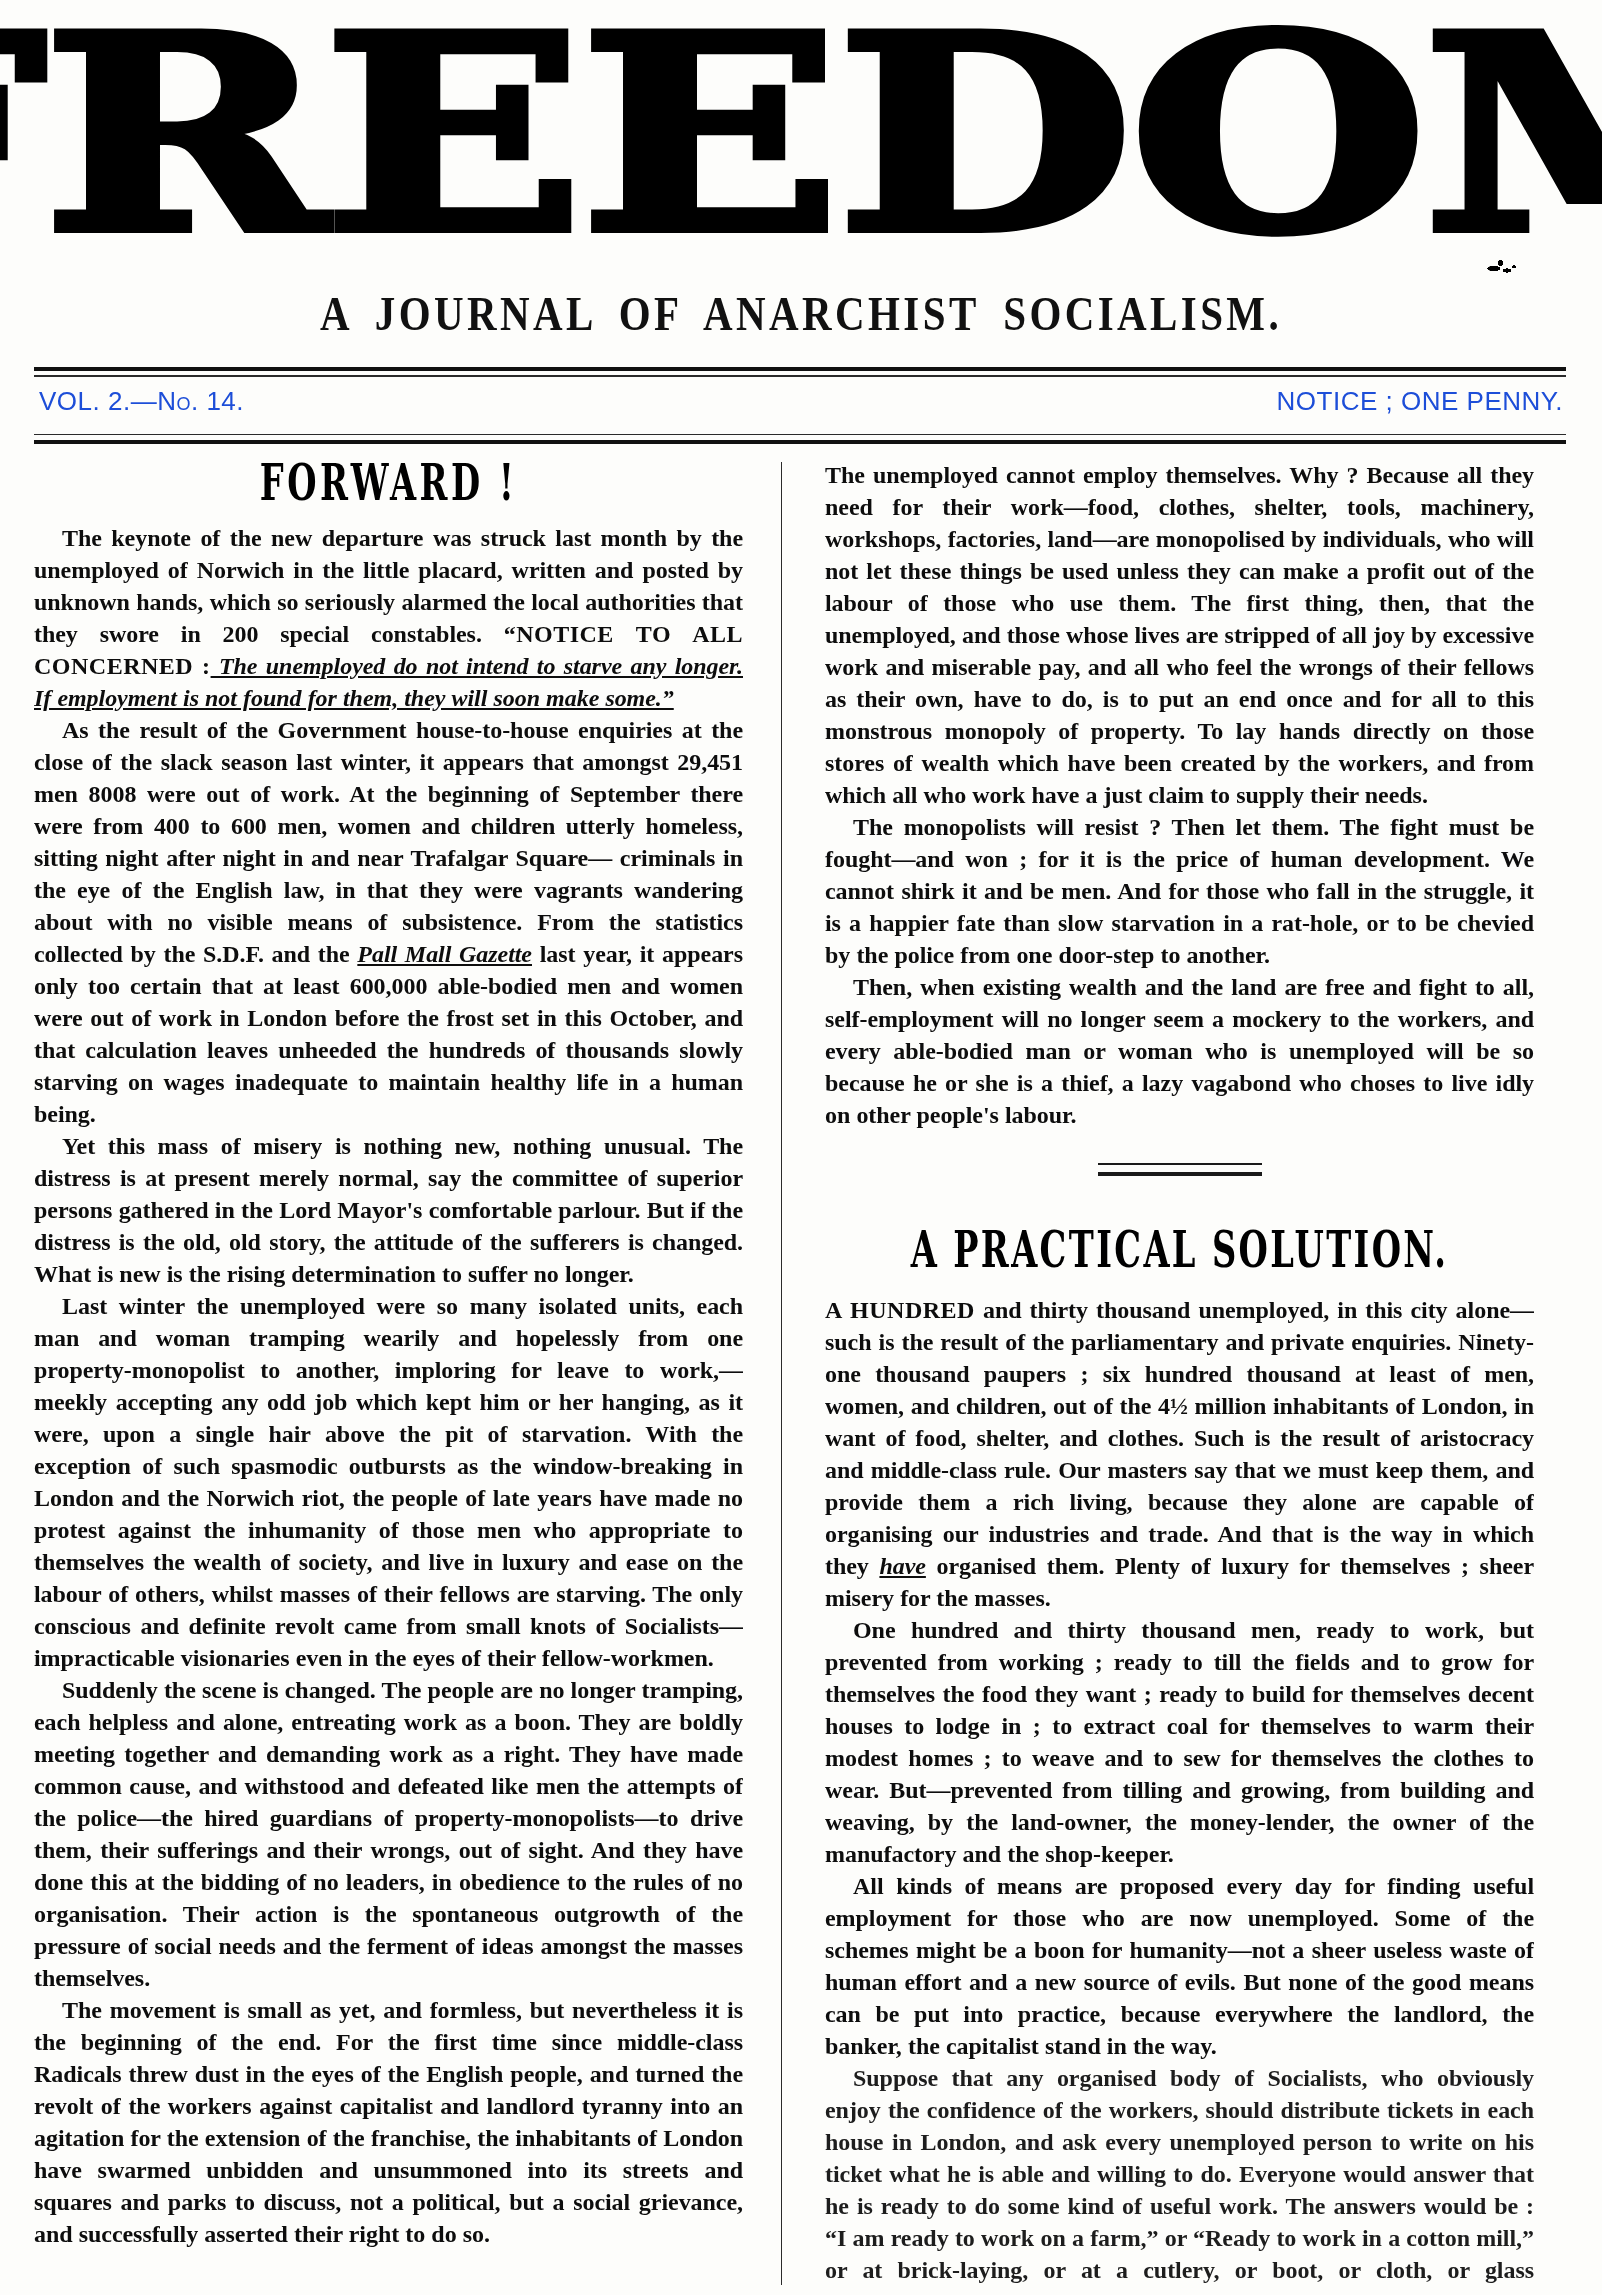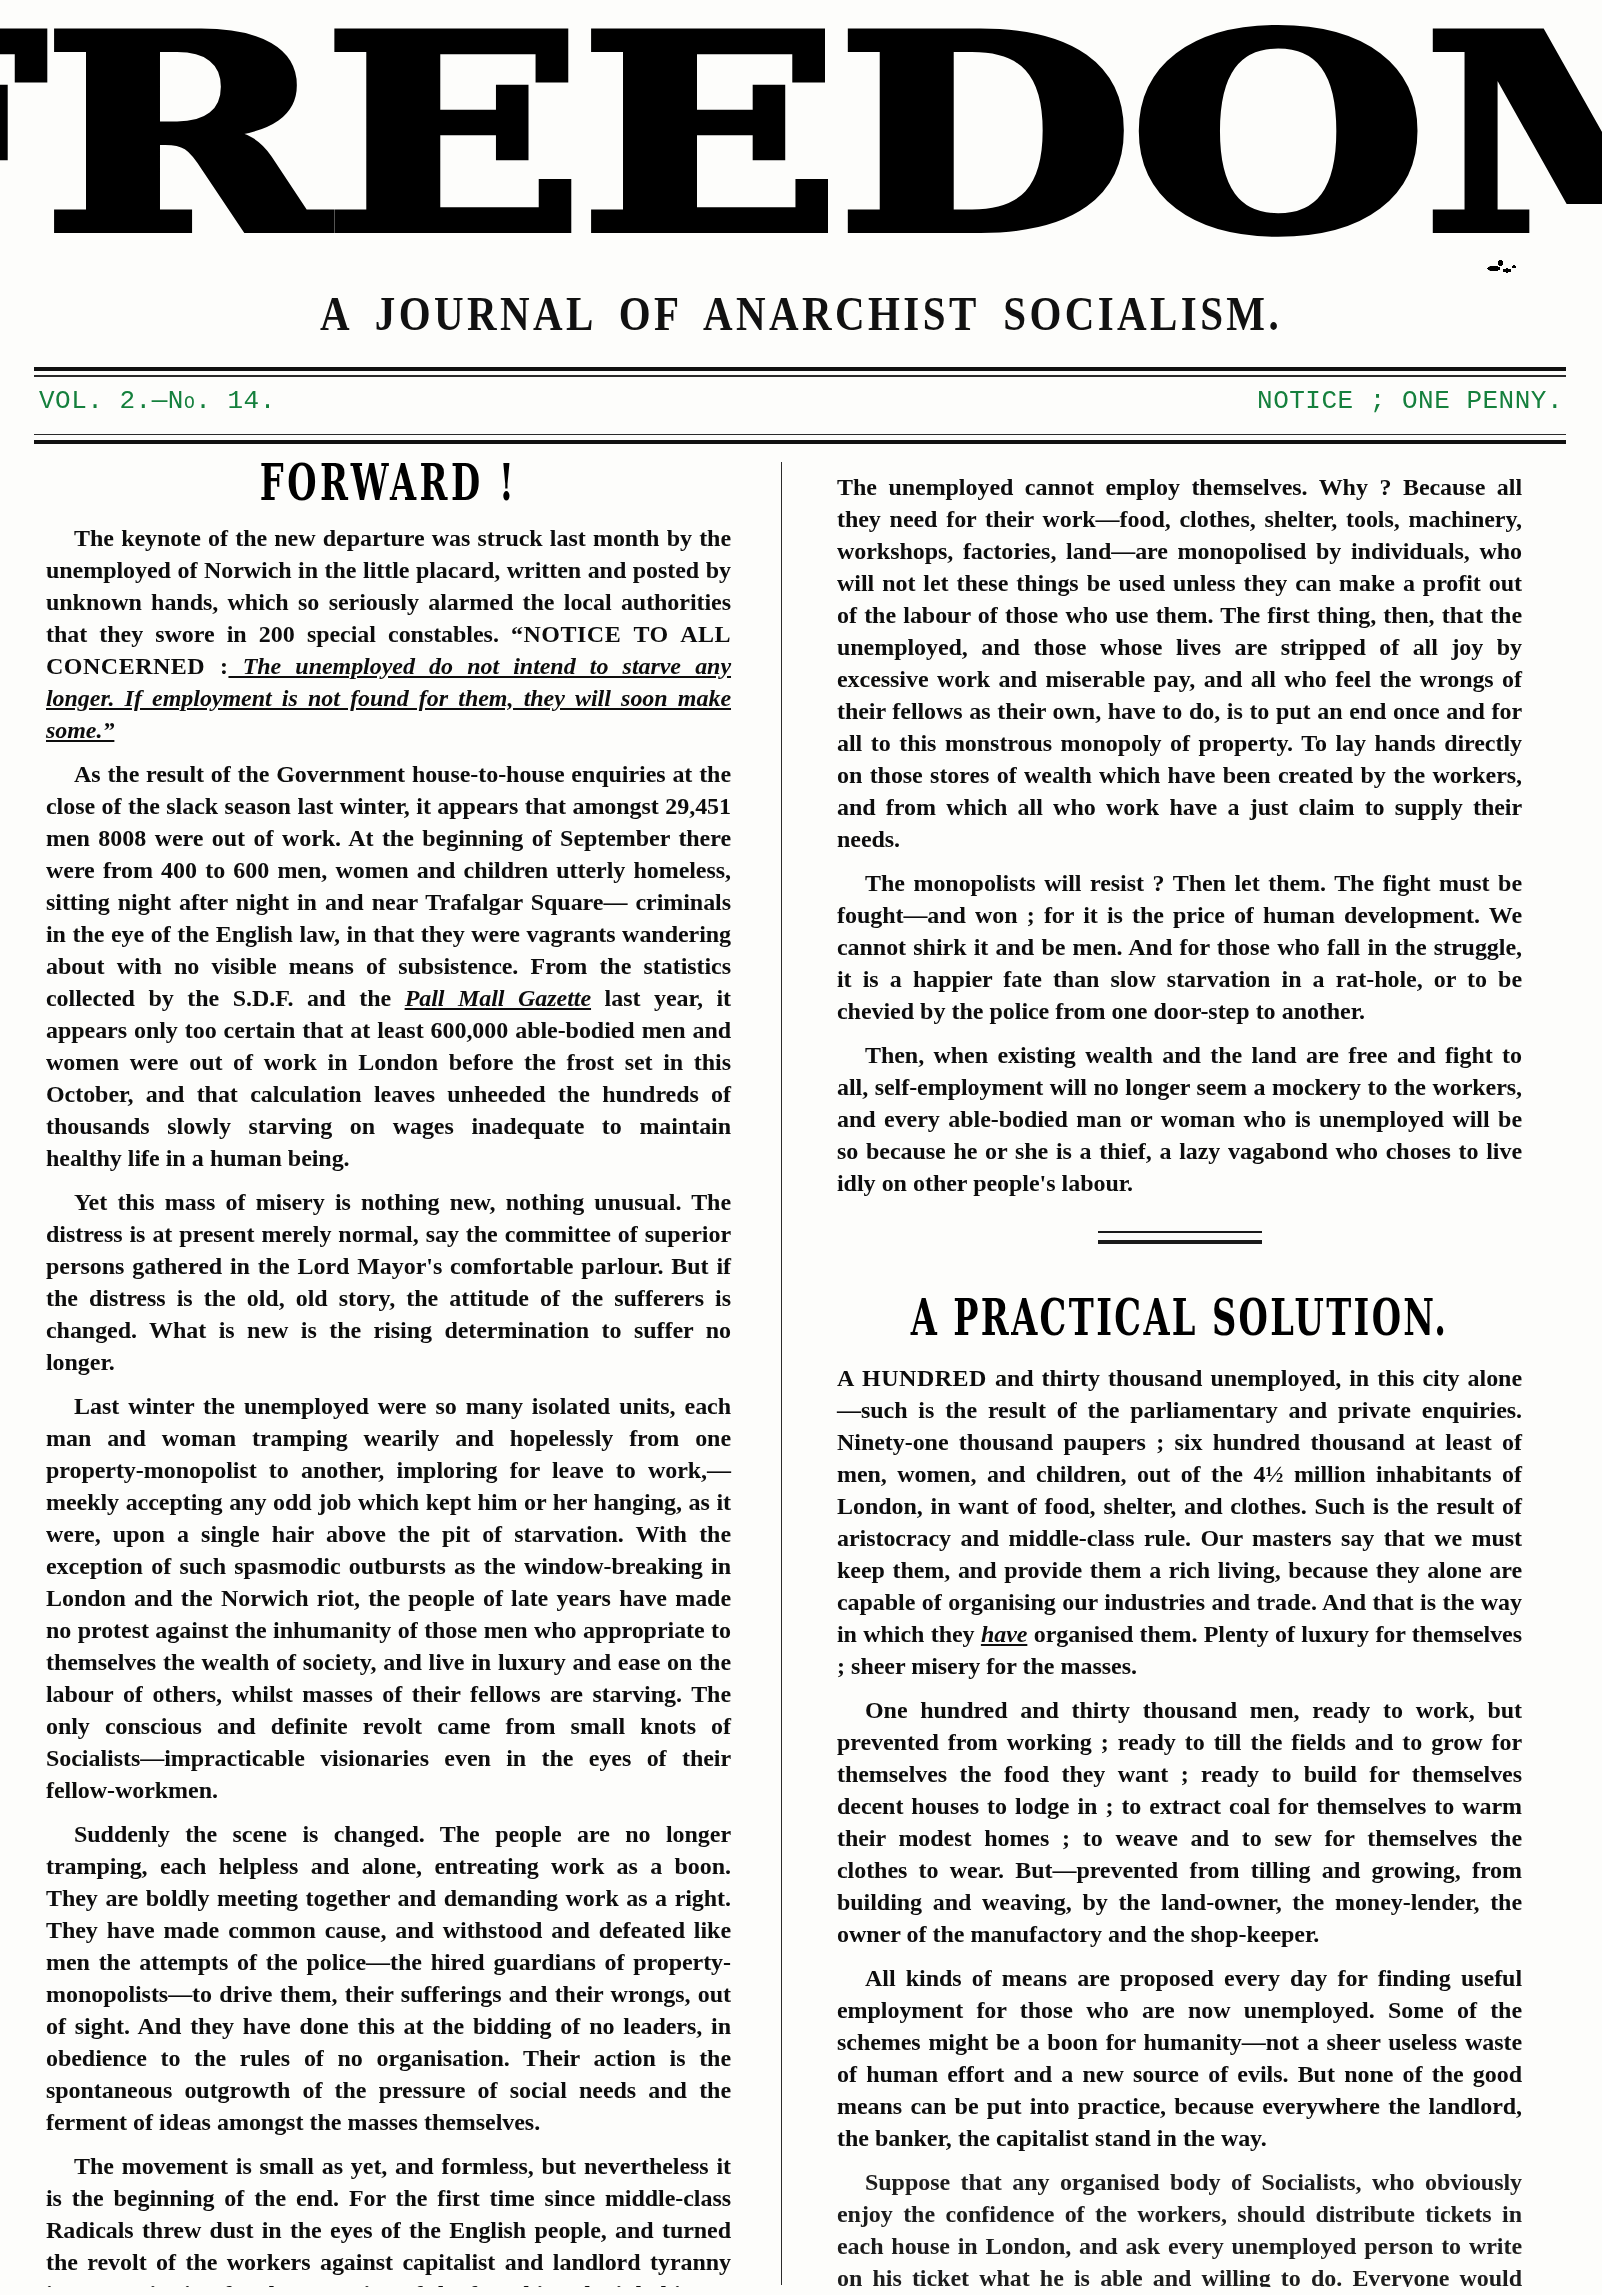--- a/index.html
+++ b/index.html
@@ -98,23 +98,23 @@
 
   
   .volume-line {
     position: absolute;
     left: 39px;
     top: 386px;
     width: 1524px;
     display: flex;
     align-items: flex-end;
     justify-content: space-between;
-    font-family: Liberation Mono, monospace;
+    font-family: Liberation Sans, sans-serif;
     font-size: 26px;
-    color: #15803d;
+    color: #1d4ed8;
   }
   .vol-left  { font-variant: small-caps; letter-spacing: 0.5px; font-weight: 400; }
   .vol-mid   { font-size: 28px; letter-spacing: 1px; margin-left: 72px; }
   .vol-right { font-variant: small-caps; letter-spacing: 0.5px; }
   .vol-mid-wrap { flex: 1; text-align: center; }
 
   
   .columns {
     position: absolute;
     left: 34px;
@@ -163,21 +163,21 @@
 
   .section-rule {
     width: 164px;
     margin: 32px auto 0 auto;
   }
   .section-rule .r1 { height: 2.4px; background: #1a1a1a; }
   .section-rule .r2 { height: 3.9px; margin-top: 6.8px; background: #1a1a1a; }
 
   
   p.body {
-    margin: 12px;
+    margin: 0;
     font-family: "Liberation Serif", "DejaVu Serif", serif;
     font-size: 24px;
     line-height: 32px;
     text-align: justify;
     text-indent: 28px;
     color: #0d0d0d;
     font-weight: 600;
     letter-spacing: -0.05px;
     word-spacing: 0.2px;
     -webkit-font-smoothing: none;

